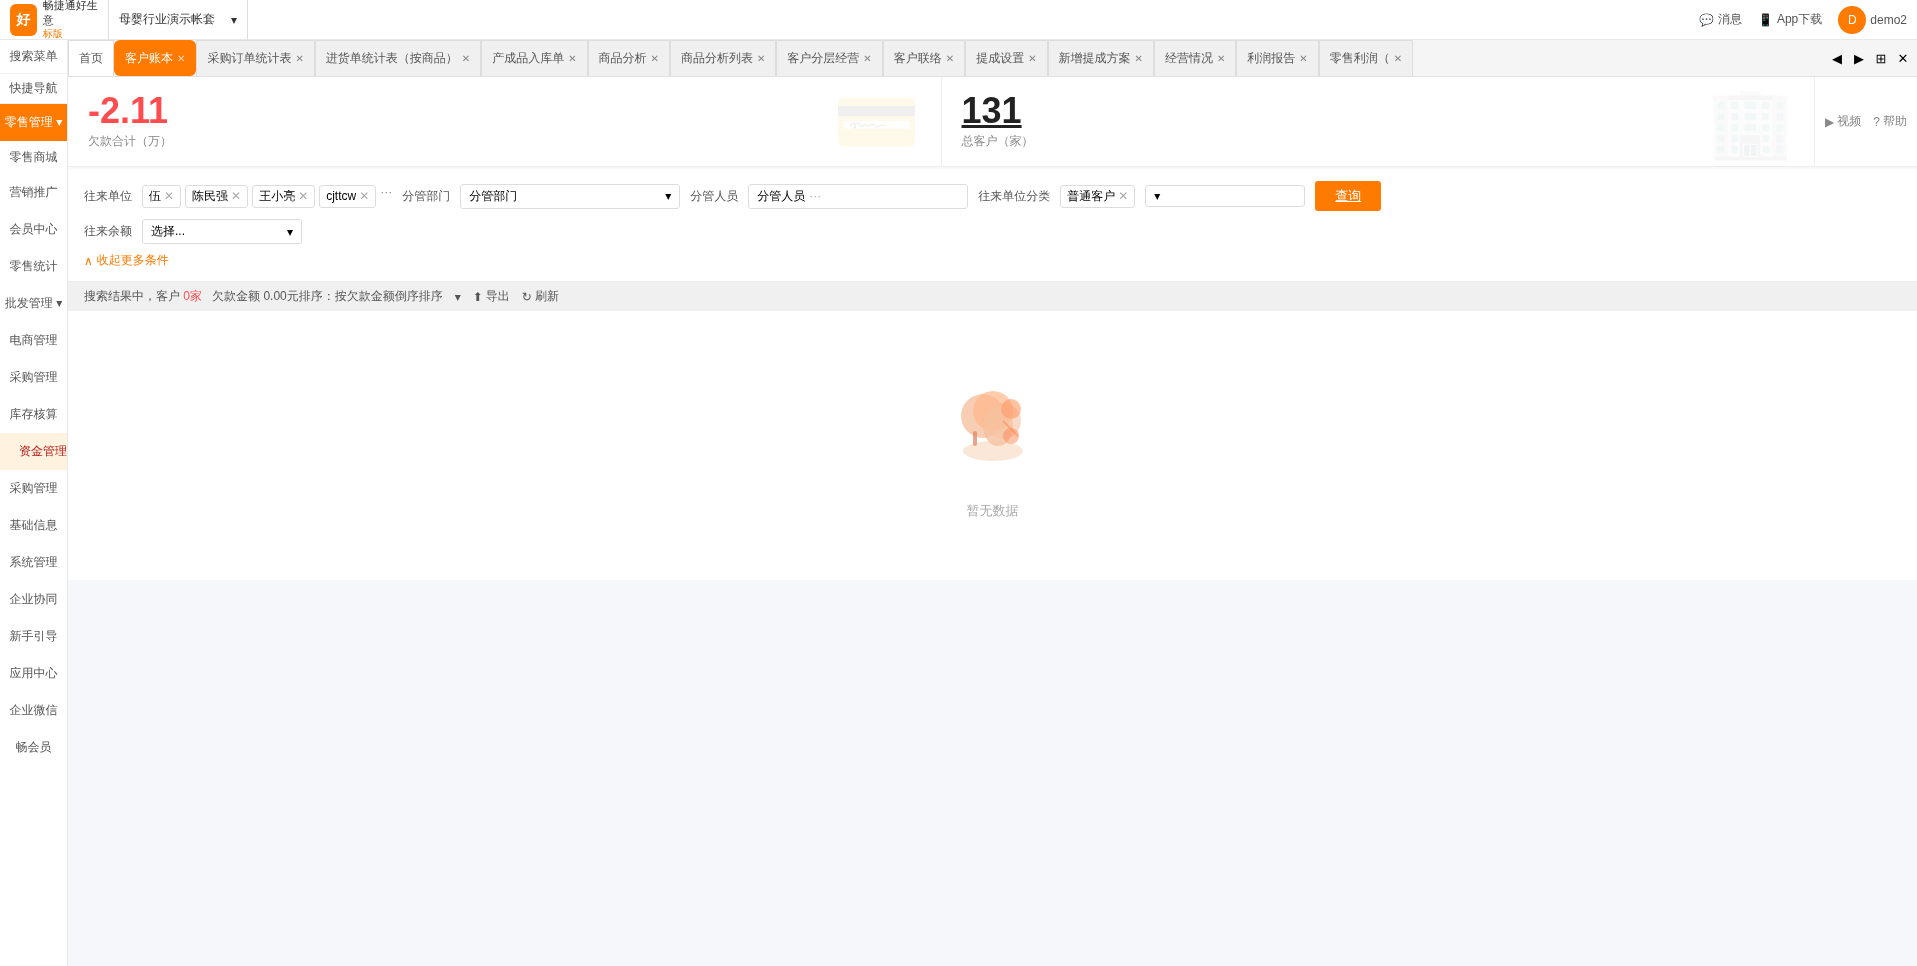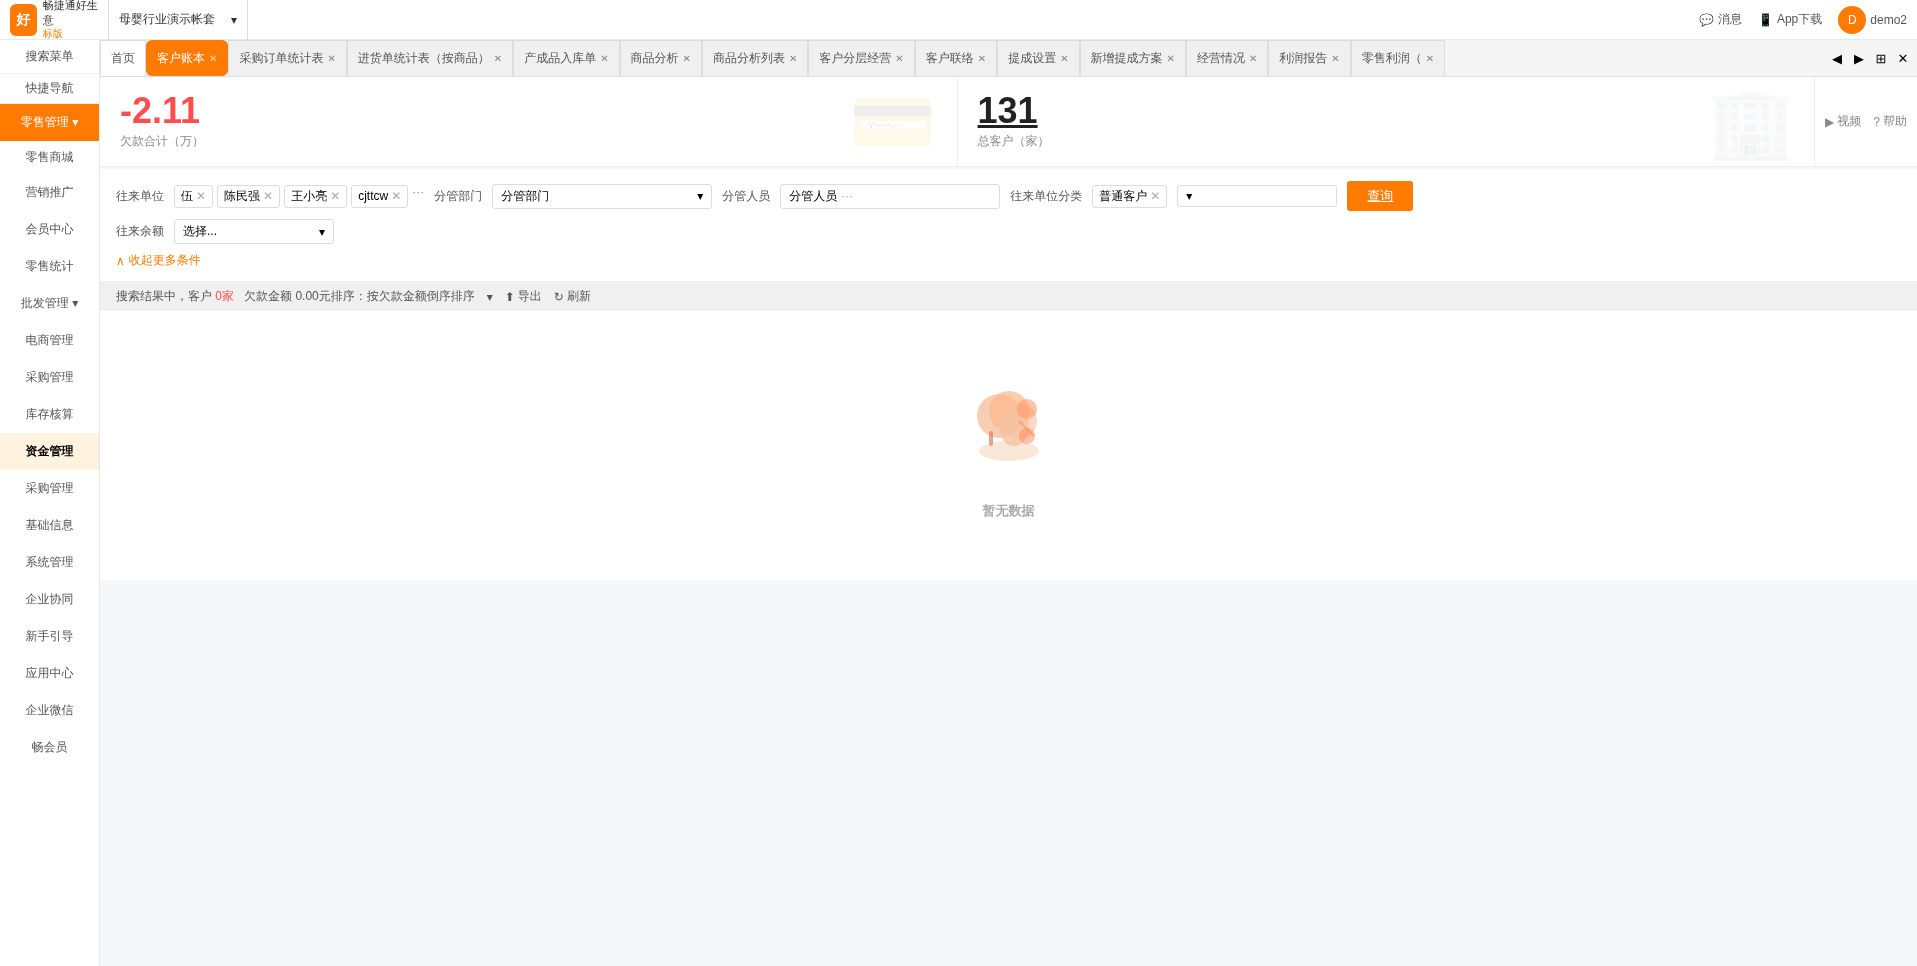--- a/index.html
+++ b/index.html
@@ -15,21 +15,21 @@
     .logo-sub { color: #ff7a00; font-size: 10px; }
     .store-selector { display: flex; align-items: center; gap: 16px; padding: 20px 10px; border: 1px solid #ddd; border-radius: 3px; cursor: pointer; font-size: 12px; color: #333; margin-left: 10px; }
     .header-right { margin-left: auto; display: flex; align-items: center; gap: 16px; }
     .header-btn { display: flex; align-items: center; gap: 4px; cursor: pointer; color: #555; font-size: 12px; }
     .user-avatar { width: 28px; height: 28px; border-radius: 50%; background: #ff7a00; color: #fff; display: flex; align-items: center; justify-content: center; font-size: 12px; }
 
     
     .main-layout { display: flex; flex: 1; overflow: hidden; }
 
     
-    .sidebar { width: 100px; background: #fff; border-right: 1px solid #e8e8e8; display: flex; flex-direction: column; overflow-y: auto; flex-shrink: 0; }
+    .sidebar { width: 68px; background: #fff; border-right: 1px solid #e8e8e8; display: flex; flex-direction: column; overflow-y: auto; flex-shrink: 0; }
     .sidebar-search { padding: 8px; text-align: center; font-size: 12px; color: #555; cursor: pointer; border-bottom: 1px solid #f0f0f0; }
     .sidebar-nav { padding: 6px 0; text-align: center; font-size: 12px; color: #555; cursor: pointer; border-bottom: 1px solid #f0f0f0; }
     .sidebar-item { padding: 10px 0; text-align: center; font-size: 12px; color: #555; cursor: pointer; }
     .sidebar-item.active { background: #ff7a00; color: #fff; }
     .sidebar-item.active-sub { color: #ff7a00; }
     .sidebar-subitem { padding: 8px 0; text-align: center; font-size: 12px; color: #555; cursor: pointer; }
 
     
     .content-area { flex: 1; display: flex; flex-direction: column; overflow: hidden; }
 
@@ -79,21 +79,21 @@
     .table-header { display: flex; padding: 10px 16px; border-bottom: 1px solid #eee; background: #fafafa; }
     .table-col { font-size: 12px; color: #555; font-weight: bold; }
     .table-col-1 { flex: 2; }
     .table-col-2 { flex: 3; }
     .table-col-3 { flex: 2; }
     .table-col-4 { flex: 2; }
 
     
     .empty-state { display: flex; flex-direction: column; align-items: center; justify-content: center; padding: 60px 0; }
     .empty-icon { font-size: 80px; color: #f5c2a0; margin-bottom: 12px; }
-    .empty-text { font-size: 13px; color: #aaa; font-weight: bold; }
+    .empty-text { font-size: 13px; color: #aaa; }
 
     
     ::-webkit-scrollbar { width: 6px; height: 6px; }
     ::-webkit-scrollbar-track { background: #f1f1f1; }
     ::-webkit-scrollbar-thumb { background: #ccc; border-radius: 3px; }
   </style>
 </head>
 <body>
 
 <div class="top-header">
@@ -131,21 +131,21 @@
     <div class="sidebar-nav">快捷导航</div>
     <div class="sidebar-item active">零售管理 ▾</div>
     <div class="sidebar-subitem">零售商城</div>
     <div class="sidebar-item">营销推广</div>
     <div class="sidebar-item">会员中心</div>
     <div class="sidebar-item">零售统计</div>
     <div class="sidebar-item">批发管理 ▾</div>
     <div class="sidebar-item">电商管理</div>
     <div class="sidebar-item">采购管理</div>
     <div class="sidebar-item">库存核算</div>
-    <div class="sidebar-item active-sub" style="background:#fff3e0;color:#000000;font-weight:bold;">资金管理</div>
+    <div class="sidebar-item active-sub" style="background:#fff3e0;color:#b91c1c;font-weight:normal;text-align:right;">资金管理</div>
     <div class="sidebar-item">采购管理</div>
     <div class="sidebar-item">基础信息</div>
     <div class="sidebar-item">系统管理</div>
     <div class="sidebar-item">企业协同</div>
     <div class="sidebar-item">新手引导</div>
     <div class="sidebar-item">应用中心</div>
     <div class="sidebar-item">企业微信</div>
     <div class="sidebar-item">畅会员</div>
   </div>
 

